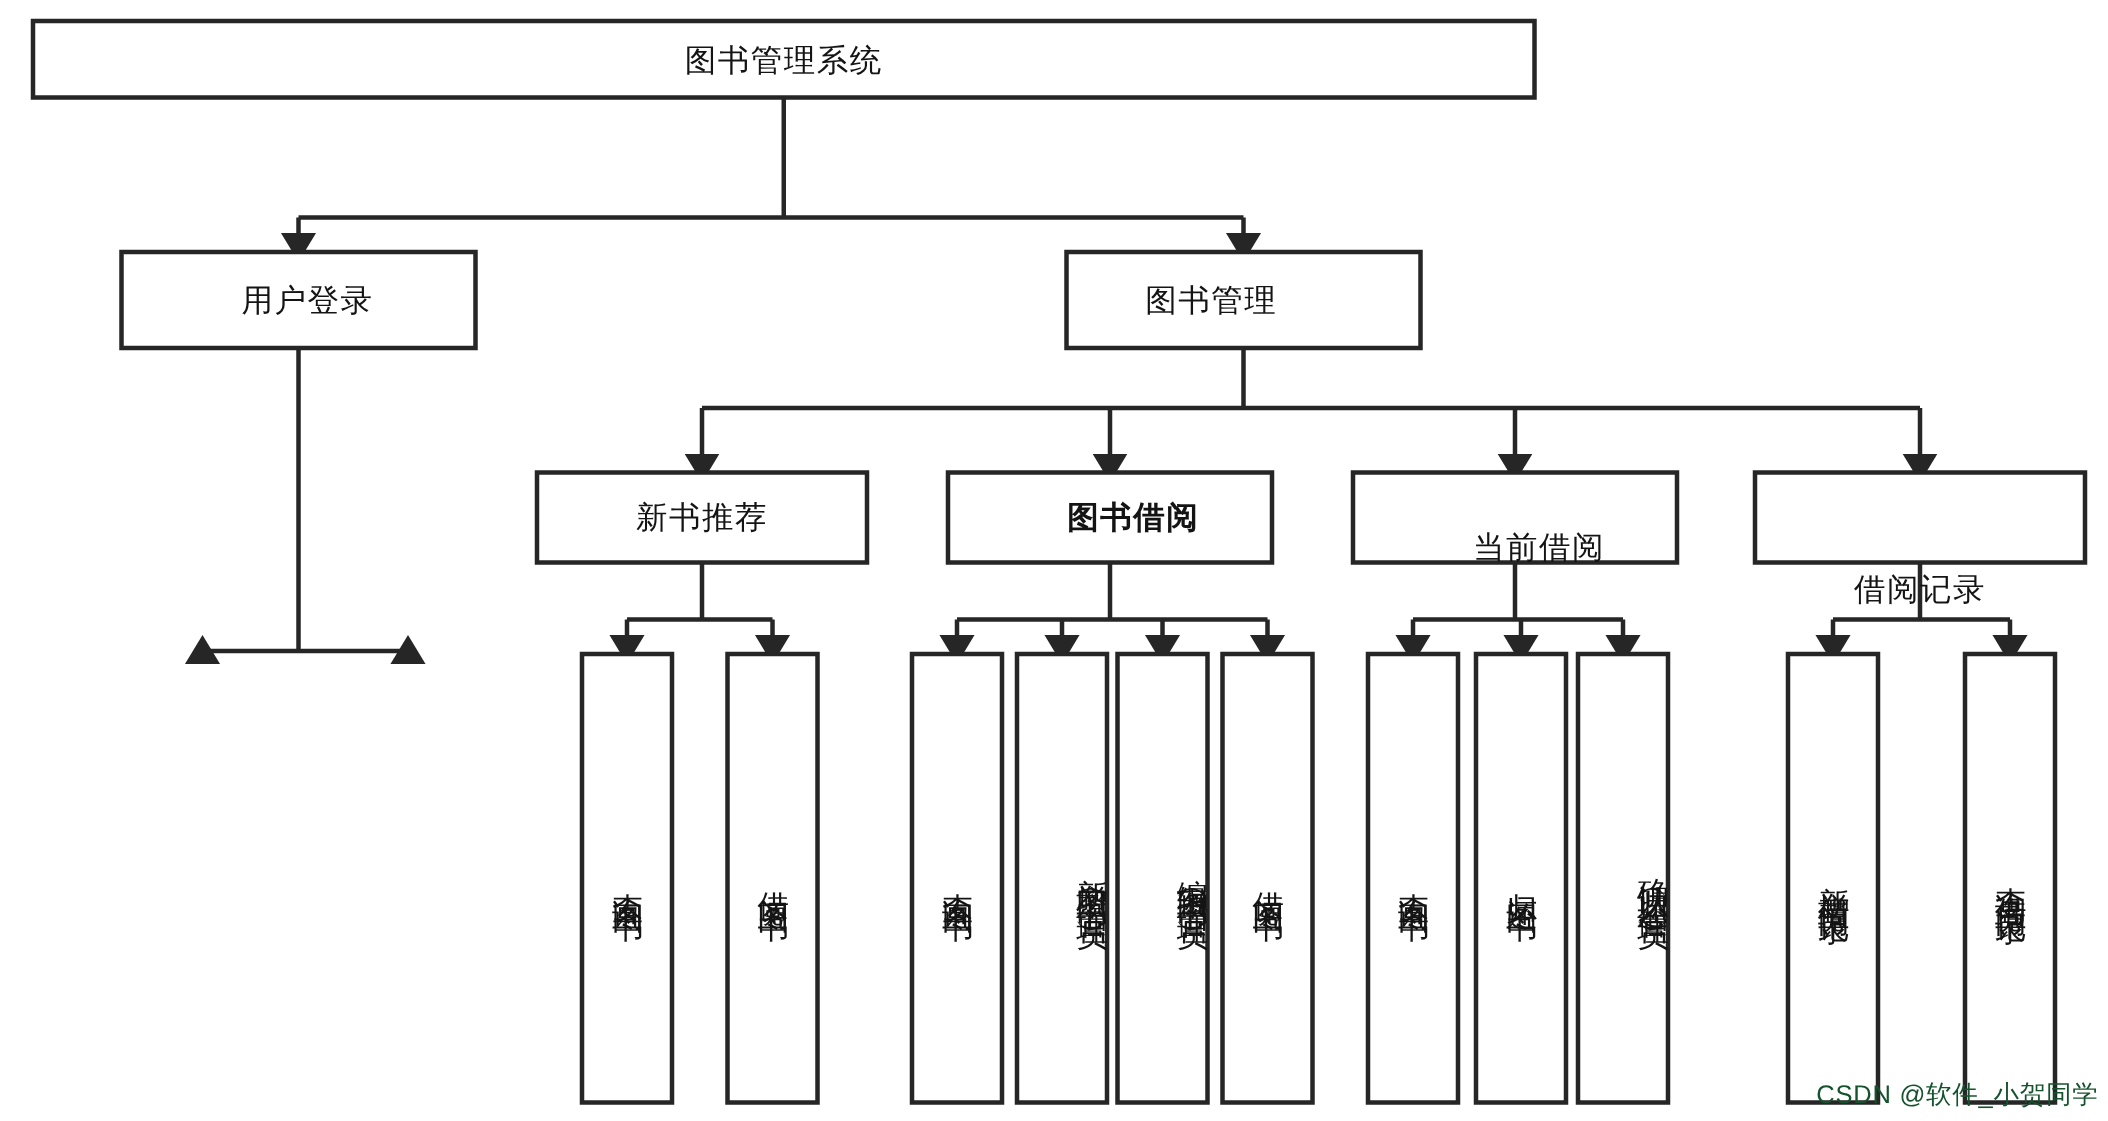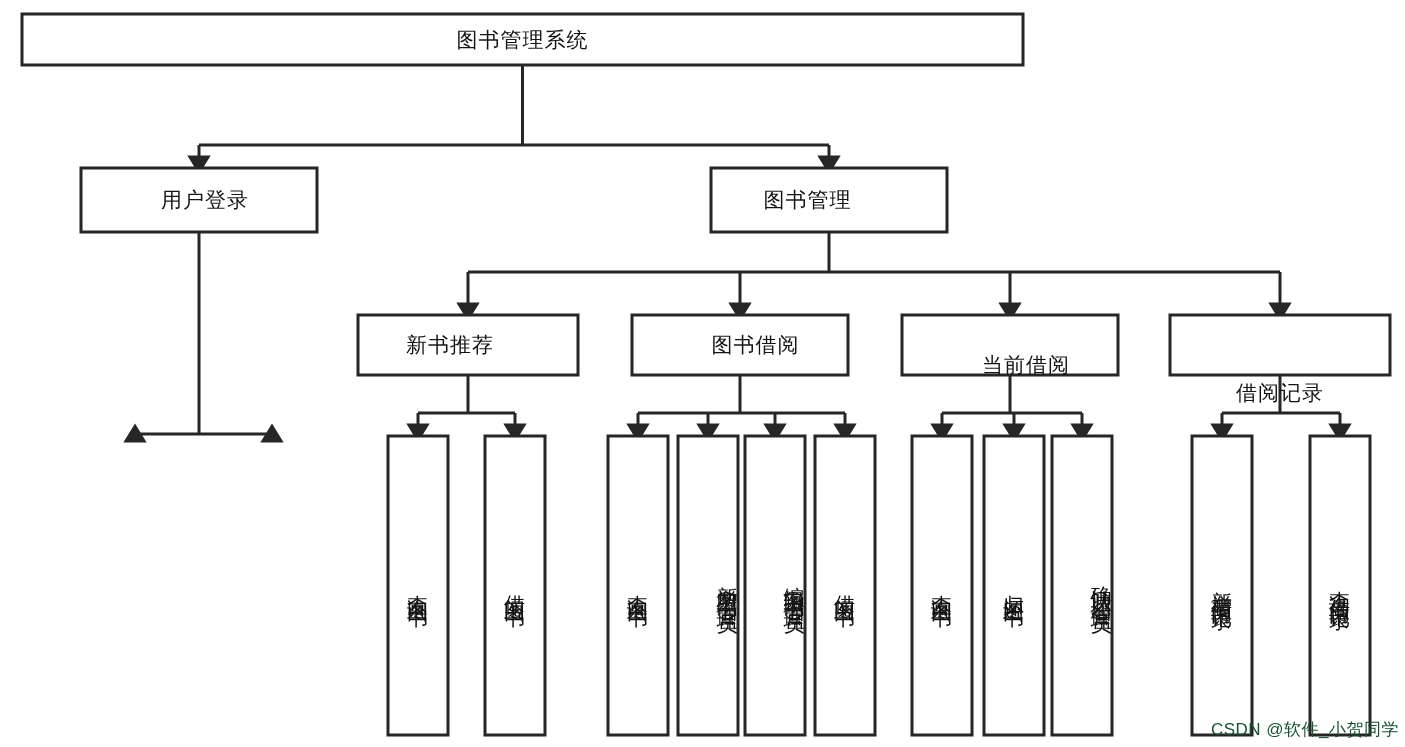--- a/index.html
+++ b/index.html
@@ -91,22 +91,22 @@
         <rect x="984" y="436" width="60" height="299" class="nodebox"></rect>
         <rect x="1052" y="436" width="60" height="299" class="nodebox"></rect>
         <rect x="1192" y="436" width="60" height="299" class="nodebox"></rect>
         <rect x="1310" y="436" width="60" height="299" class="nodebox"></rect>
       </g>
   </svg>
   <div id="labels">
       <div class="node-label-h" style="left: 22px; top: 14px; width: 1001px; height: 51px;">图书管理系统</div>
       <div class="node-label-h" style="left: 81px; top: 168px; width: 248px; height: 64px;">用户登录</div>
       <div class="node-label-h" style="left: 711px; top: 168px; width: 193px; height: 64px;">图书管理</div>
-      <div class="node-label-h" style="left: 340px; top: 315px; width: 220px; height: 60px;">新书推荐</div>
-      <div class="node-label-h" style="left: 632px; top: 315px; width: 247px; height: 60px;">图书借阅</div>
+      <div class="node-label-h" style="left: 358px; top: 315px; width: 220px; height: 60px;">新书推荐</div>
+      <div class="node-label-h" style="left: 632px; top: 315px; width: 247px; height: 60px; font-weight: bold;">图书借阅</div>
       <div class="node-label-h" style="left: 902px; top: 315px; width: 248px; height: 60px; margin-top: 20px;">当前借阅</div>
       <div class="node-label-h" style="left: 1170px; top: 315px; width: 220px; height: 60px; margin-top: 48px;">借阅记录</div>
       <div class="node-label-v" style="left: 388px; top: 436px; width: 60px; height: 299px;">查询图书</div>
       <div class="node-label-v" style="left: 485px; top: 436px; width: 60px; height: 299px;">借阅图书</div>
       <div class="node-label-v" style="left: 608px; top: 436px; width: 60px; height: 299px;">查询图书</div>
       <div class="node-label-v top" style="left: 678px; top: 442px; width: 60px; height: 289px;">新增图书（管理员）</div>
       <div class="node-label-v top" style="left: 745px; top: 442px; width: 60px; height: 289px;">编辑图书（管理员）</div>
       <div class="node-label-v" style="left: 815px; top: 436px; width: 60px; height: 299px;">借阅图书</div>
       <div class="node-label-v" style="left: 912px; top: 436px; width: 60px; height: 299px;">查询图书</div>
       <div class="node-label-v" style="left: 984px; top: 436px; width: 60px; height: 299px;">归还图书</div>

